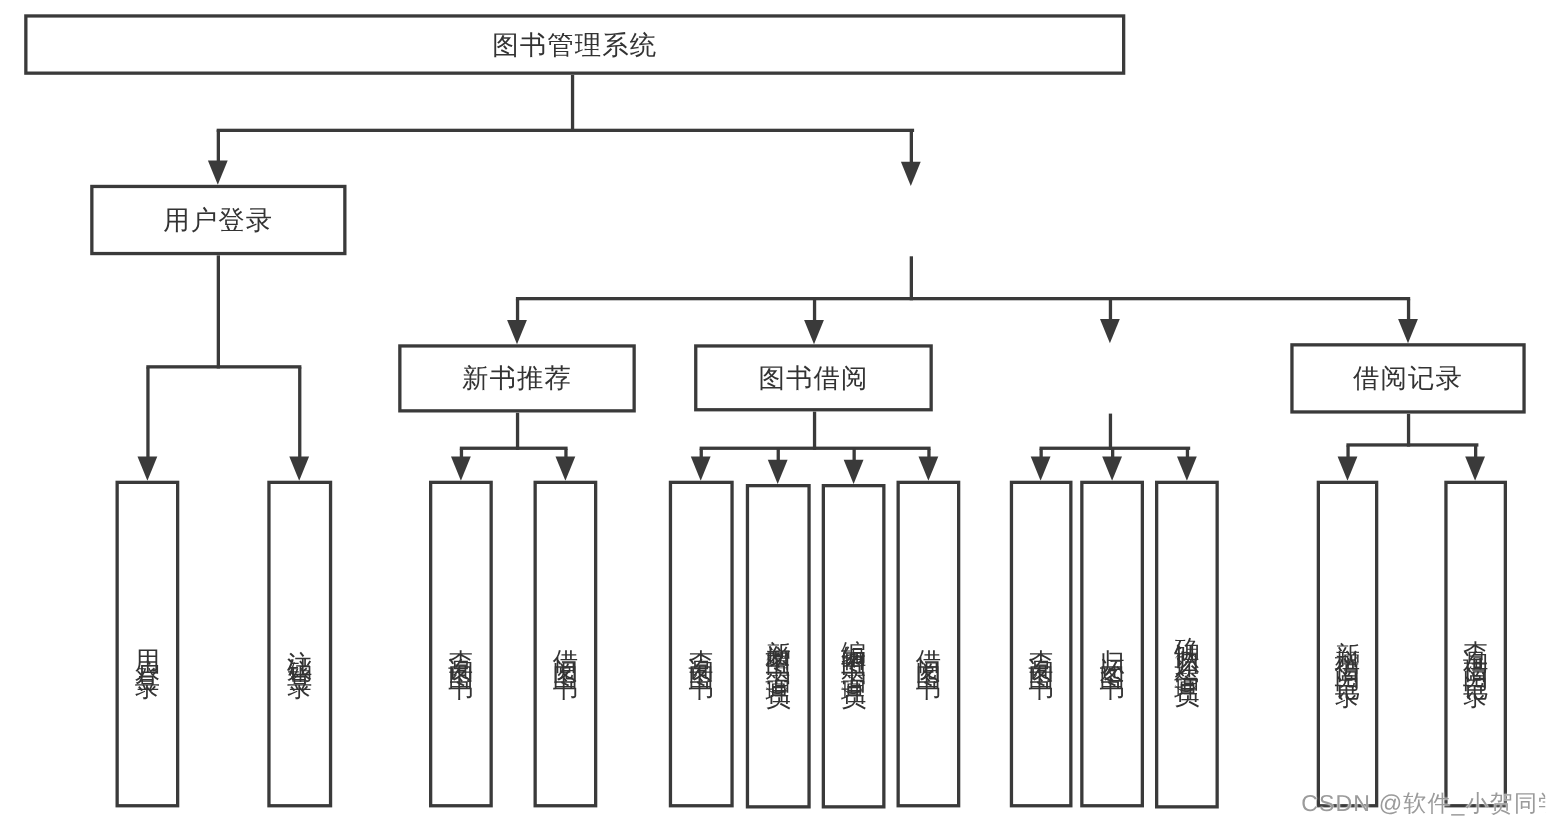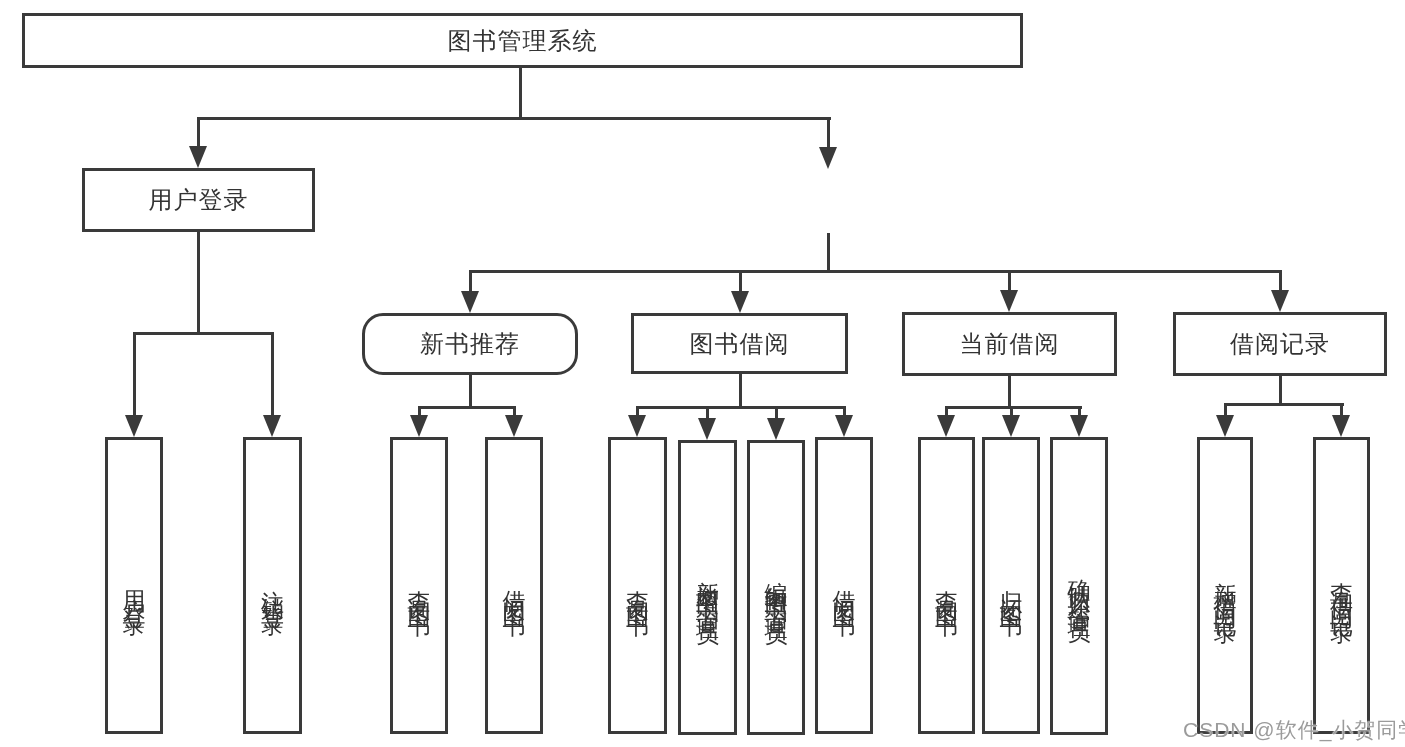--- a/index.html
+++ b/index.html
@@ -93,28 +93,25 @@
   <div class="tri" style="left:1332px;top:415px;"></div>
 
   <div class="node hnode" style="left:22px;top:13px;width:1001px;height:55px;">
     <span>图书管理系统</span>
   </div>
 
   <div class="node hnode" style="left:82px;top:168px;width:233px;height:64px;">
     <span>用户登录</span>
   </div>
 
-  <div class="node hnode" style="left:362px;top:313px;width:216px;height:62px;border-radius:21px;">
+  <div class="node hnode" style="left:362px;top:313px;width:216px;height:62px;">
     <span>新书推荐</span>
   </div>
   <div class="node hnode" style="left:631px;top:313px;width:217px;height:61px;">
     <span>图书借阅</span>
-  </div>
-  <div class="node hnode" style="left:902px;top:312px;width:215px;height:64px;">
-    <span>当前借阅</span>
   </div>
   <div class="node hnode" style="left:1173px;top:312px;width:214px;height:64px;">
     <span>借阅记录</span>
   </div>
 
   <div class="node vnode" style="left:105px;top:437px;width:58px;height:297px;">
     <span>用户登录</span>
   </div>
   <div class="node vnode" style="left:243px;top:437px;width:59px;height:297px;">
     <span>注销登录</span>

